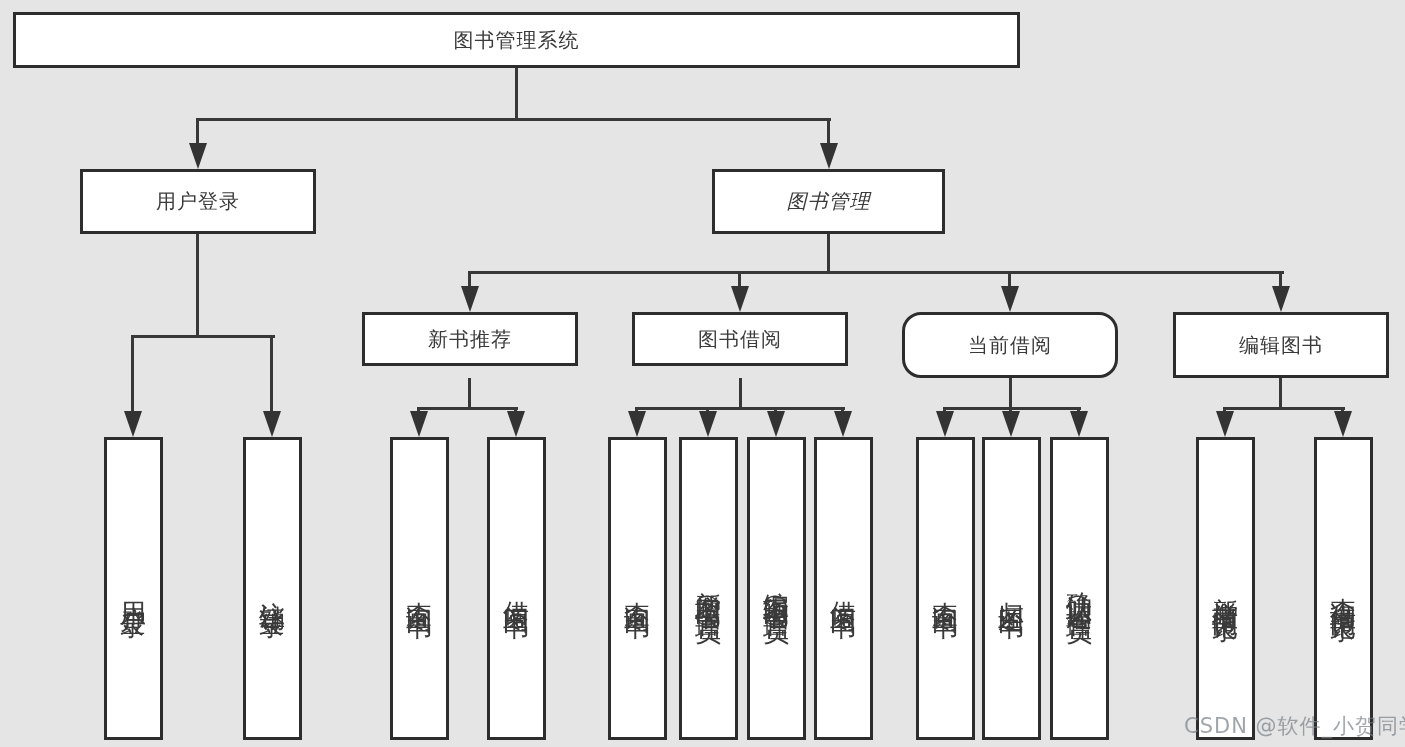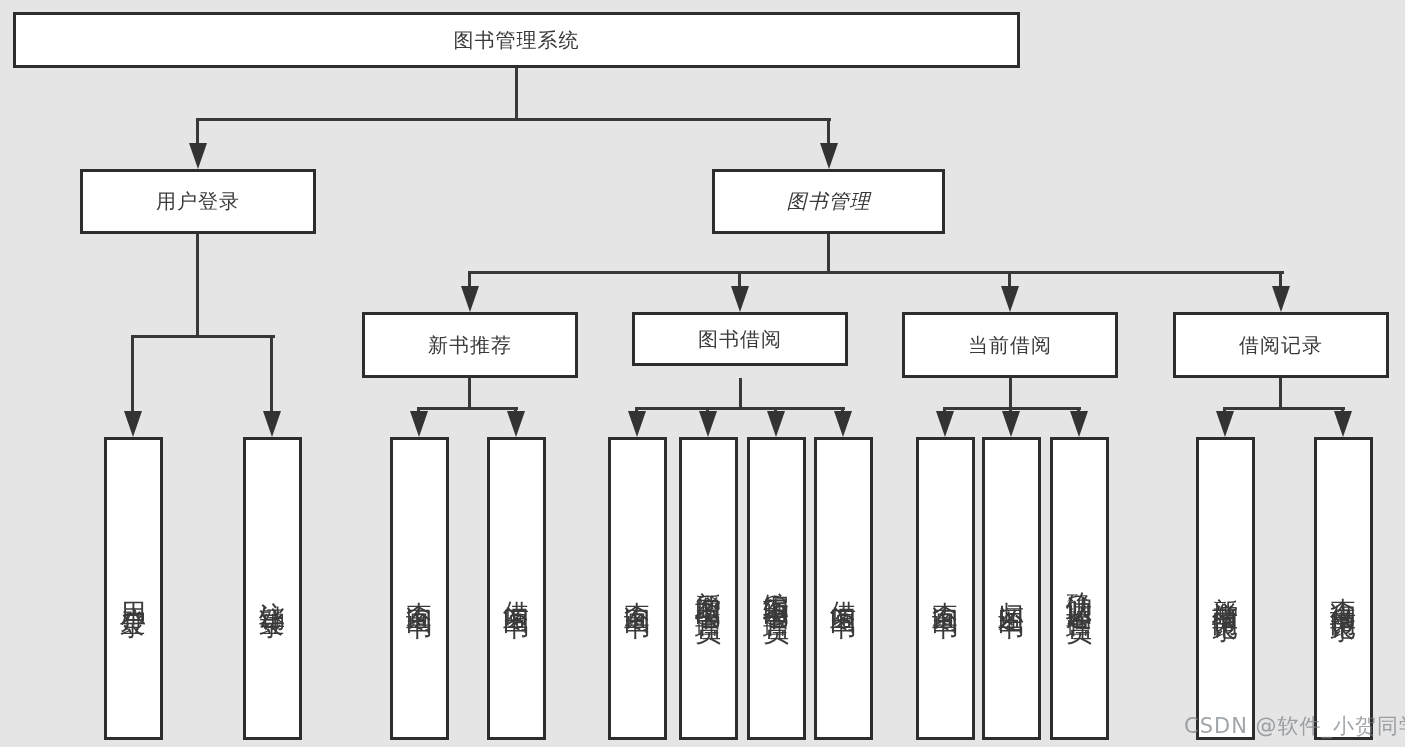--- a/index.html
+++ b/index.html
@@ -104,31 +104,31 @@
     </div>
   <div class="arrow" style="left:1001px; top:271px; height:41px;">
       <div class="shaft"></div>
       <div class="head"></div>
     </div>
   <div class="arrow" style="left:1272px; top:271px; height:41px;">
       <div class="shaft"></div>
       <div class="head"></div>
     </div>
 
-  <div class="box" style="left:362px; top:312px; width:216px; height:66px;">
+  <div class="box" style="left:362px; top:312px; width:216px; height:54px;">
     <span class="h-label">新书推荐</span>
   </div>
   <div class="box" style="left:632px; top:312px; width:216px; height:54px;">
     <span class="h-label">图书借阅</span>
   </div>
-  <div class="box" style="left:902px; top:312px; width:216px; height:66px;">
+  <div class="box" style="left:902px; top:312px; width:216px; height:66px;border-radius:19px;">
     <span class="h-label">当前借阅</span>
   </div>
   <div class="box" style="left:1173px; top:312px; width:216px; height:66px;">
-    <span class="h-label">借阅记录</span>
+    <span class="h-label">编辑图书</span>
   </div>
 
   <div class="vline" style="left:468px; top:378px; height:32px;"></div>
   <div class="hline" style="left:418px; top:407px; width:100px;"></div>
   <div class="arrow" style="left:410px; top:407px; height:30px;">
       <div class="shaft"></div>
       <div class="head"></div>
     </div>
   <div class="arrow" style="left:507px; top:407px; height:30px;">
       <div class="shaft"></div>

